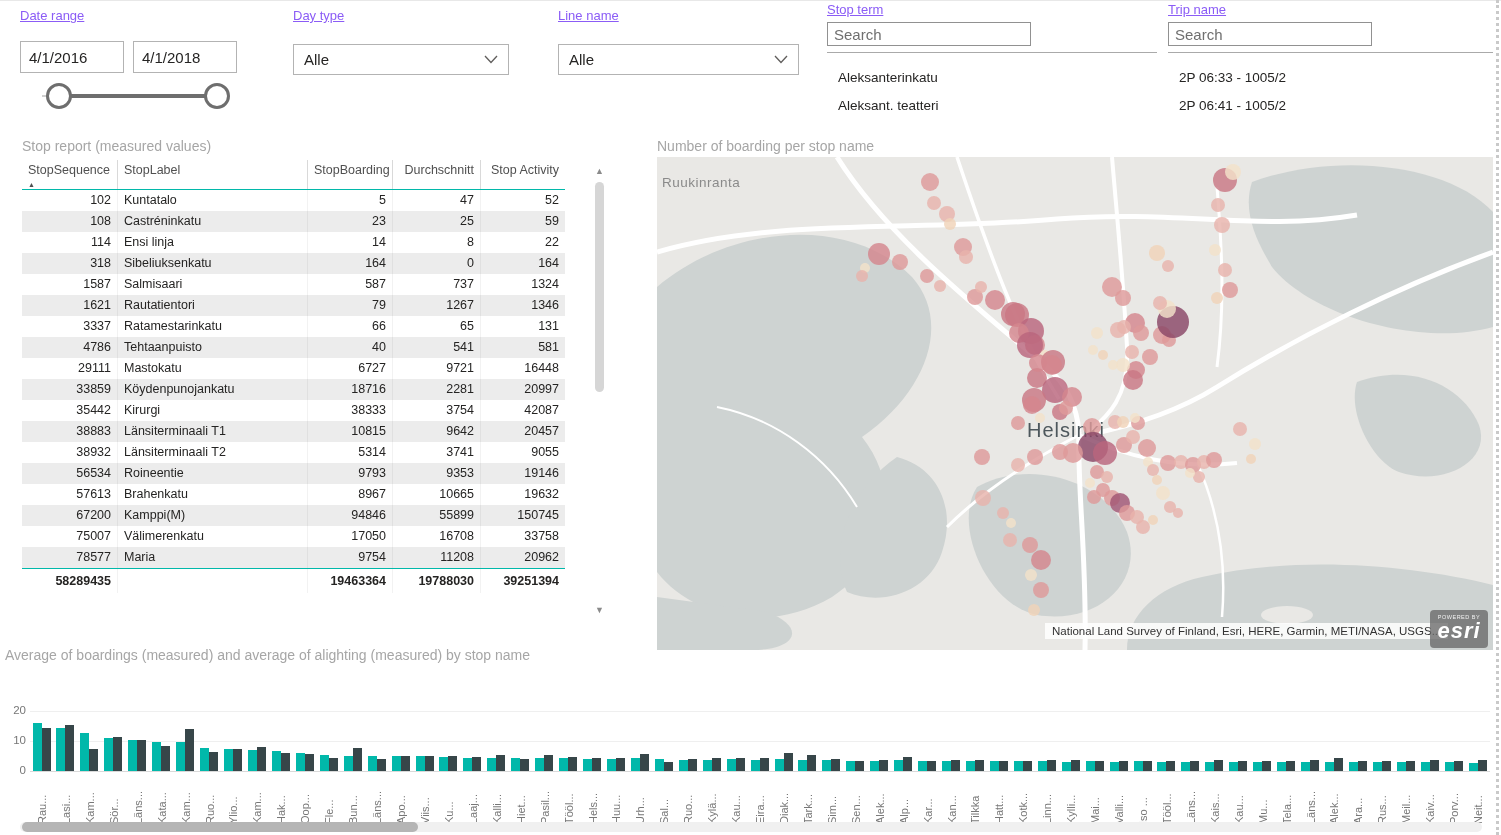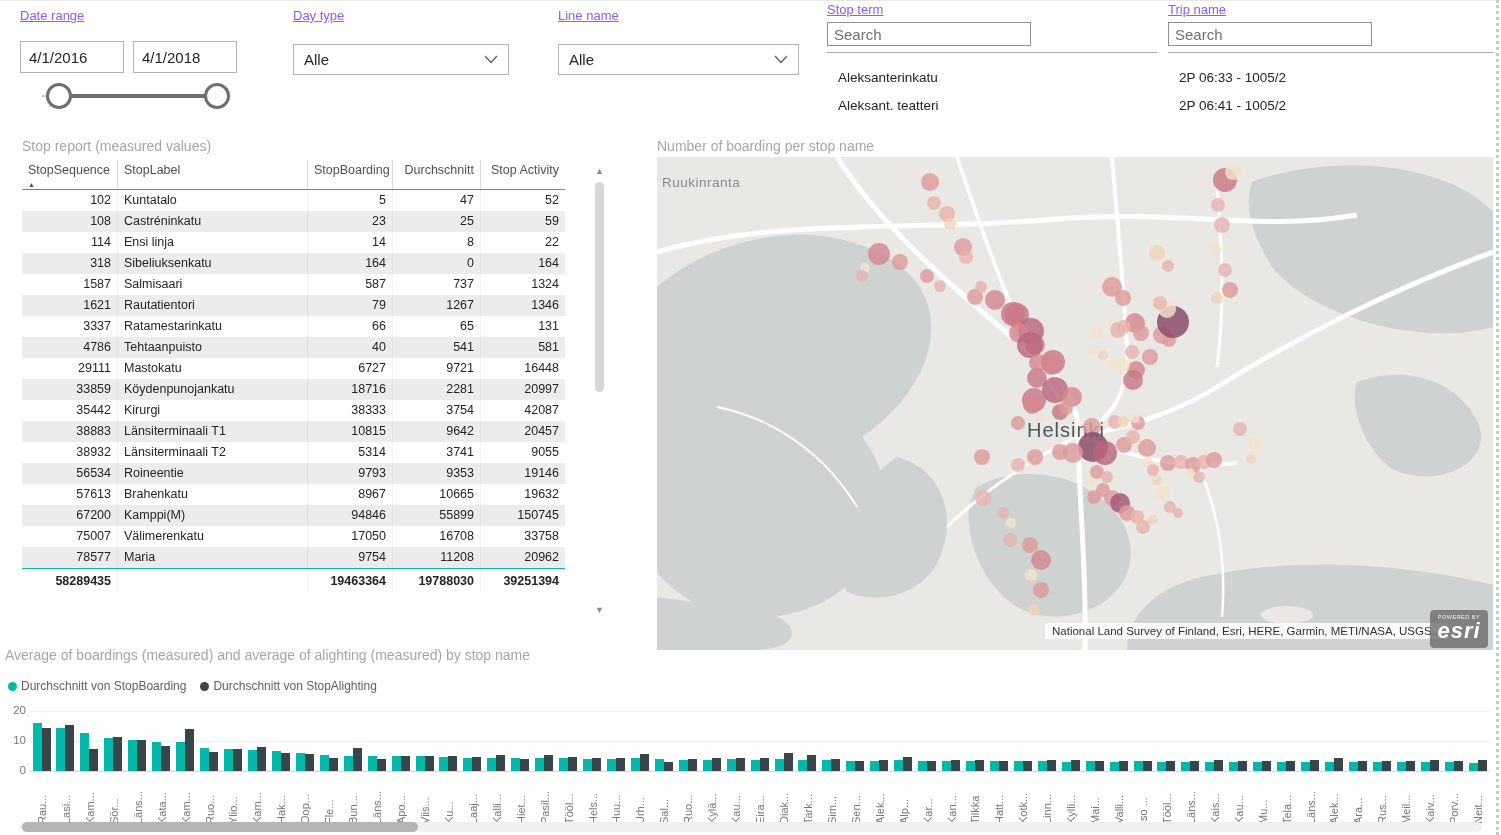--- a/index.html
+++ b/index.html
@@ -449,30 +449,20 @@
         <div class="bubble" style="left: 317px; top: 292px; width: 16px; height: 16px; background: rgb(222, 154, 154);"></div>
       </div>
     <div class="attribution">National Land Survey of Finland, Esri, HERE, Garmin, METI/NASA, USGS...</div>
     <div class="esri-logo">
       <div class="powered">POWERED BY</div>
       <div class="brand">esri</div>
     </div>
   </div>
 
   <div class="chart-title">Average of boardings (measured) and average of alighting (measured) by stop name</div>
-  <div class="legend">
-    <div class="legend-item">
-      <span class="legend-dot" style="background: rgb(1, 184, 170);"></span>
-      <span class="legend-text">Durchschnitt von StopBoarding</span>
-    </div>
-    <div class="legend-item">
-      <span class="legend-dot" style="background: rgb(55, 70, 73);"></span>
-      <span class="legend-text">Durchschnitt von StopAlighting</span>
-    </div>
-  </div>
   <div id="chart-area">
       <div class="gridline" style="top: 711px; position: absolute;"></div>
       <div class="ytick" style="top: 704px; position: absolute;">20</div>
       <div class="gridline" style="top: 741px; position: absolute;"></div>
       <div class="ytick" style="top: 734px; position: absolute;">10</div>
       <div class="gridline baseline" style="top: 771px; position: absolute;"></div>
       <div class="ytick" style="top: 764px; position: absolute;">0</div>
       <div class="bar" style="left: 32.5px; top: 723px; height: 48px; background: rgb(1, 184, 170); position: absolute;"></div>
       <div class="bar" style="left: 41.5px; top: 728.1px; height: 42.9px; background: rgb(55, 70, 73); position: absolute;"></div>
       <div class="xlabel" style="left: 36px; top: 824px; position: absolute;">Rau...</div>

